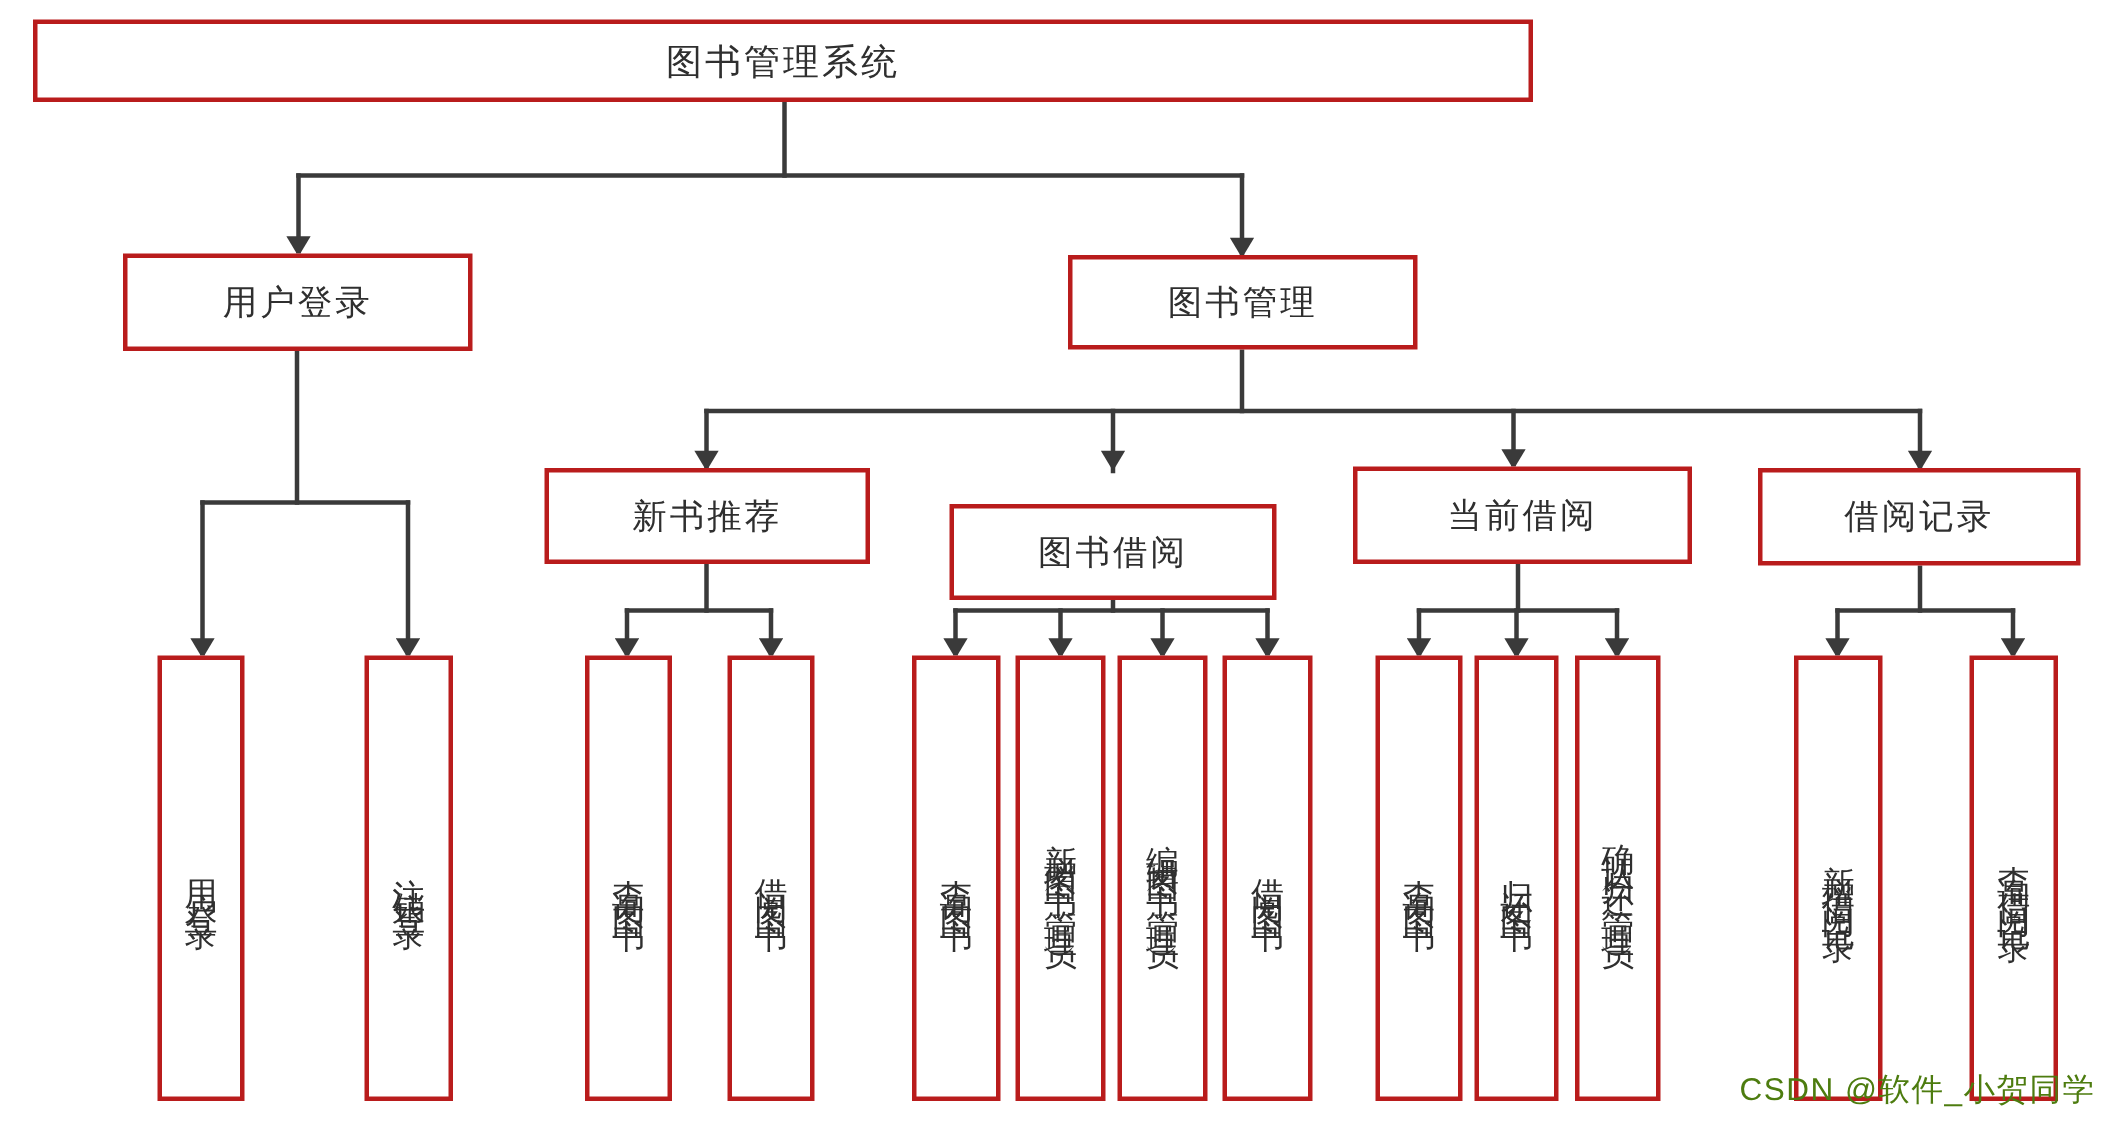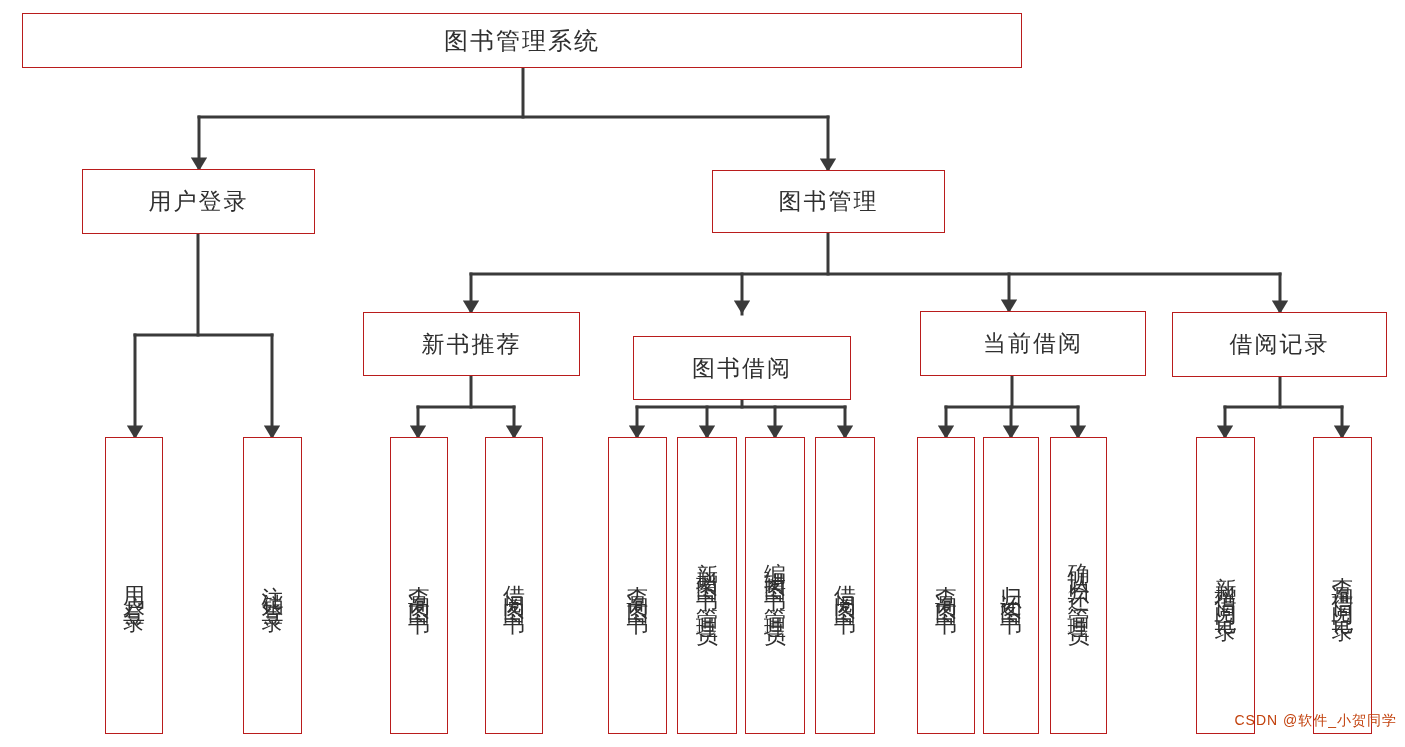--- a/index.html
+++ b/index.html
@@ -19,21 +19,21 @@
   #wires {
     position: absolute;
     left: 0;
     top: 0;
     width: 1405px;
     height: 747px;
   }
   .node {
     position: absolute;
     box-sizing: border-box;
-    border: 1px solid #b91c1c;
+    border: 3px solid #b91c1c;
     background: #ffffff;
     display: flex;
     align-items: center;
     justify-content: center;
   }
   .h-node {
     font-size: 23px;
     letter-spacing: 2px;
     white-space: nowrap;
   }
@@ -46,22 +46,22 @@
     white-space: nowrap;
   }
   .root-node {
     font-size: 24px;
     letter-spacing: 2px;
   }
   #watermark {
     position: absolute;
     top: 712px;
     right: 8px;
-    font-size: 14px;
-    color: #c2410c;
+    font-size: 21px;
+    color: #4d7c0f;
     letter-spacing: 1px;
     white-space: nowrap;
     z-index: 5;
     margin-left: 32px;
   }
 </style>
 </head>
 <body>
 
 <div id="stage">
@@ -140,21 +140,21 @@
   <div class="node h-node" style="left:712px; top:170px; width:233px; height:63px;">
     <span>图书管理</span>
   </div>
 
   <div class="node h-node" style="left:363px; top:312px; width:217px; height:64px;">
     <span>新书推荐</span>
   </div>
   <div class="node h-node" style="left:633px; top:312px; width:218px; height:64px;margin-top:24px;">
     <span>图书借阅</span>
   </div>
-  <div class="node h-node" style="left:902px; top:311px; width:226px; height:65px;margin-left:18px;">
+  <div class="node h-node" style="left:902px; top:311px; width:226px; height:65px;">
     <span>当前借阅</span>
   </div>
   <div class="node h-node" style="left:1172px; top:312px; width:215px; height:65px;">
     <span>借阅记录</span>
   </div>
 
   <div class="node v-node" style="left:105px; top:437px; width:58px; height:297px;">
     <span>用户登录</span>
   </div>
   <div class="node v-node" style="left:243px; top:437px; width:59px; height:297px;">

